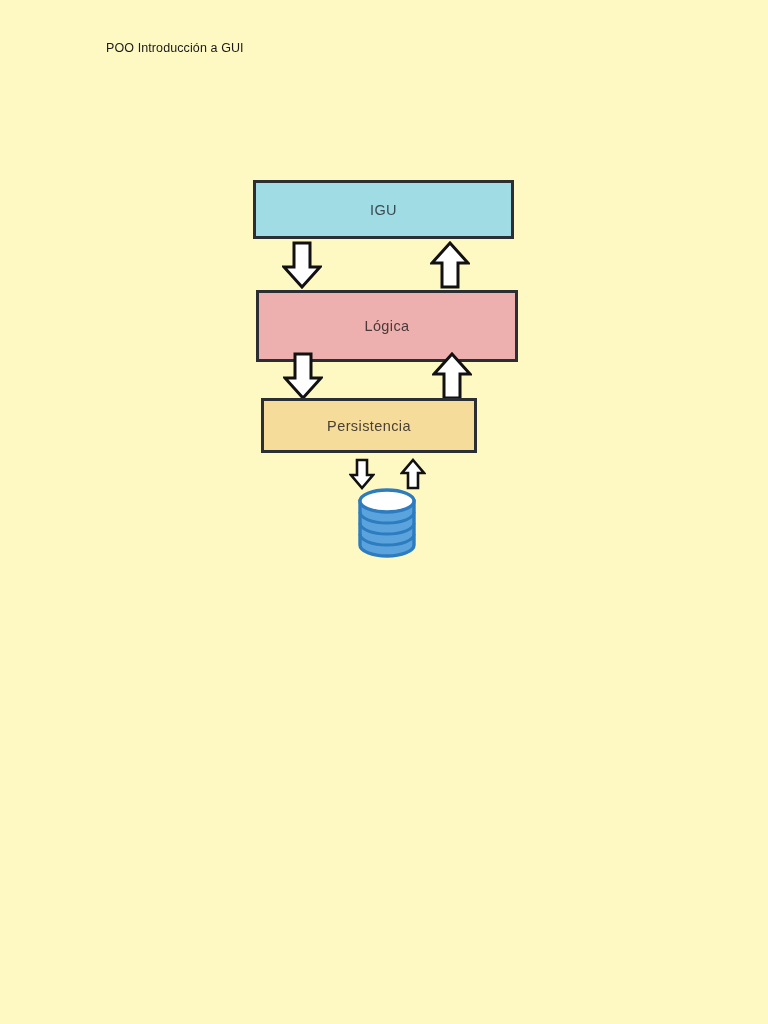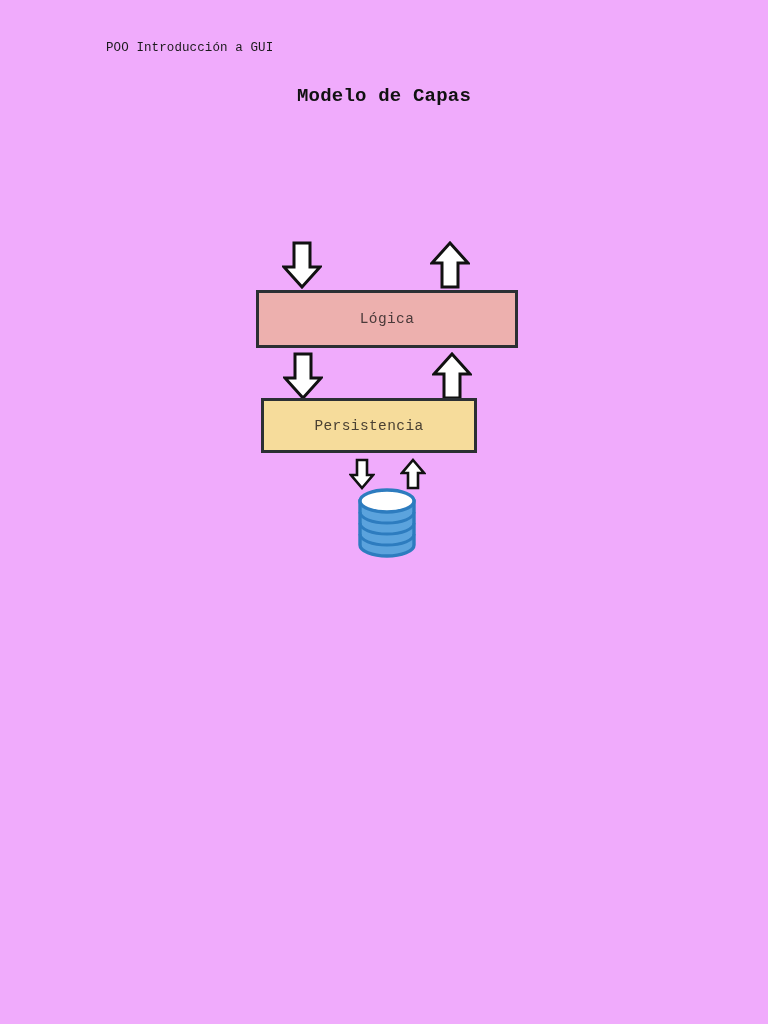--- a/index.html
+++ b/index.html
@@ -13,22 +13,21 @@
     height: 1024px;
     position: relative;
     overflow: hidden;
     font-family: "Liberation Sans", sans-serif;
     -webkit-font-smoothing: antialiased;
   }
 
   .page {
     position: absolute;
     inset: 0;
-    background: #f0abfc;
-    font-family: Liberation Mono, monospace;
+    background: #fef9c3;
   }
 
   
   .doc-header {
     position: absolute;
     left: 106px;
     top: 41px;
     font-size: 12.5px;
     color: #1a1a1a;
     letter-spacing: .1px;
@@ -74,21 +73,21 @@
     width: 261px;
     height: 59px;
     background: #9fdce4;
     color: #3a4a52;
   }
 
   .layer-logica {
     left: 256px;
     top: 290px;
     width: 262px;
-    height: 58px;
+    height: 72px;
     background: #edb0ae;
     color: #4a3a3a;
   }
 
   .layer-persistencia {
     left: 261px;
     top: 398px;
     width: 216px;
     height: 55px;
     background: #f6dc9b;
@@ -116,24 +115,26 @@
   }
   .database svg { display: block; }
 </style>
 </head>
 <body>
 
 <div class="page">
 
   <div class="doc-header">POO Introducción a GUI</div>
 
-  <div class="doc-title">Modelo de Capas</div>
 
   <div class="diagram">
 
+    <div class="layer-box layer-igu">
+      <span>IGU</span>
+    </div>
 
     <div class="arrow arrow-igu-down">
       <svg width="40" height="48" viewBox="0 0 40 48">
         <polygon points="12,2 28,2 28,26 38,26 20,46 2,26 12,26" fill="#ffffff" stroke="#111111" stroke-width="3" stroke-linejoin="miter"></polygon>
       </svg>
     </div>
 
     <div class="arrow arrow-igu-up">
       <svg width="40" height="48" viewBox="0 0 40 48">
         <polygon points="20,2 38,22 28,22 28,46 12,46 12,22 2,22" fill="#ffffff" stroke="#111111" stroke-width="3" stroke-linejoin="miter"></polygon>

